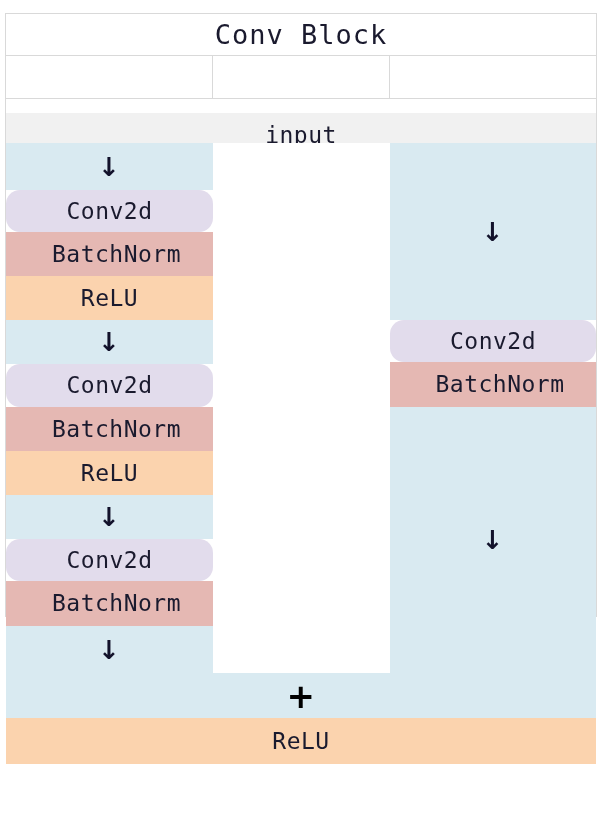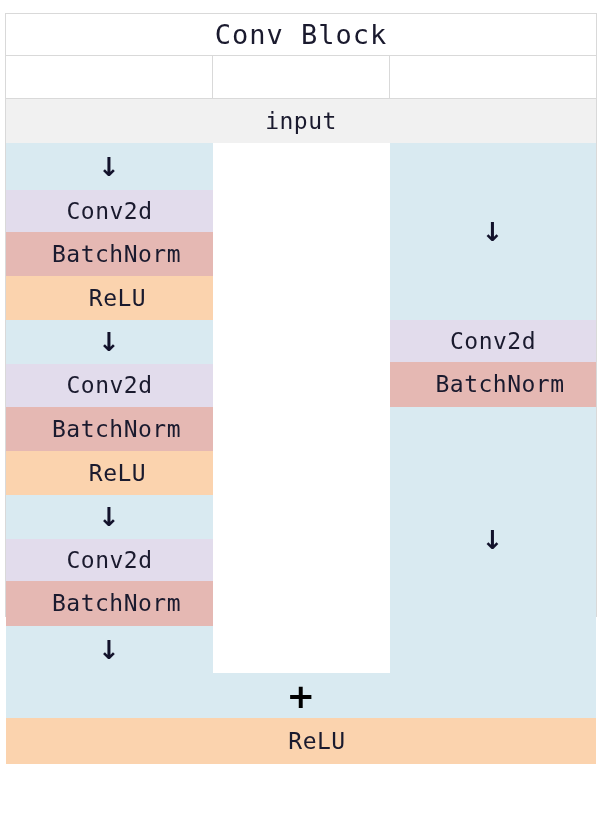--- a/index.html
+++ b/index.html
@@ -55,23 +55,23 @@
   }
 
   
   .c-left   { width: 207px; }
   .c-mid    { width: 177px; }
   .c-right  { width: 206px; }
   .c-full   { width: 590px; }
 
   
   .fill-blue     { background: #d9eaf1; }
-  .fill-lavender { background: #e2dcec; }
+  .fill-lavender { background: #e2dcec; border-radius: 14px; }
   .fill-pink     { background: #e5b8b3; padding-left: 14px; }
-  .fill-peach    { background: #fbd3ae; padding-left: 16px; }
+  .fill-peach    { background: #fbd3ae; }
   .fill-grey     { background: #f1f1f1; }
   .fill-white    { background: #ffffff; }
 
   
   .title-row {
     top: 0;
     height: 42px;
     border-bottom: 1px solid #d9d9d9;
   }
   .title-cell {
@@ -82,21 +82,21 @@
   }
 
   .spacer-row {
     top: 42px;
     height: 43px;
     border-bottom: 1px solid #d9d9d9;
   }
   .spacer-row .cell { border-right: 1px solid #d9d9d9; }
   .spacer-row .cell:last-child { border-right: none; }
 
-  .input-row { top: 85px; height: 44px; }
+  .input-row { top: 99px; height: 44px; }
 
   
   .body-region {
     position: absolute;
     left: 0;
     top: 129px;
     width: 590px;
     height: 530px;
   }
 

